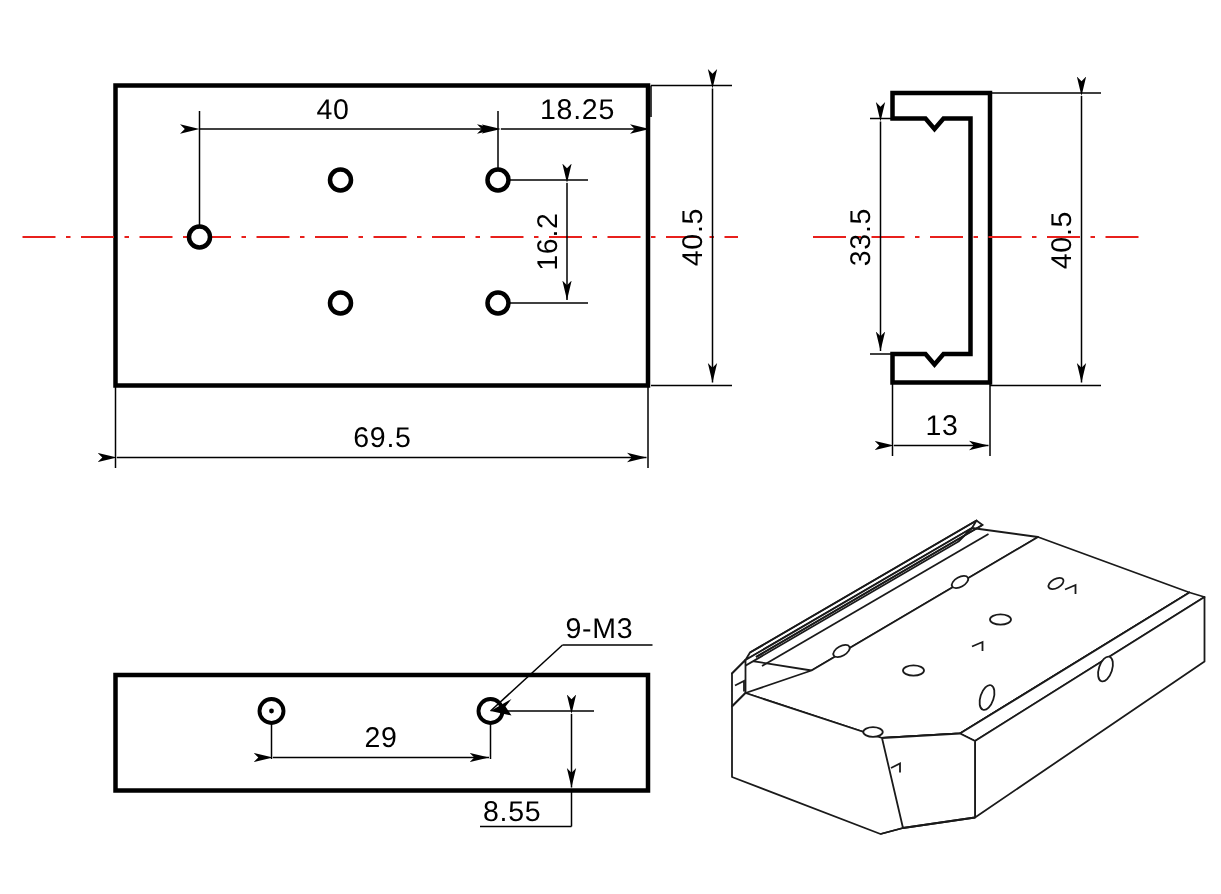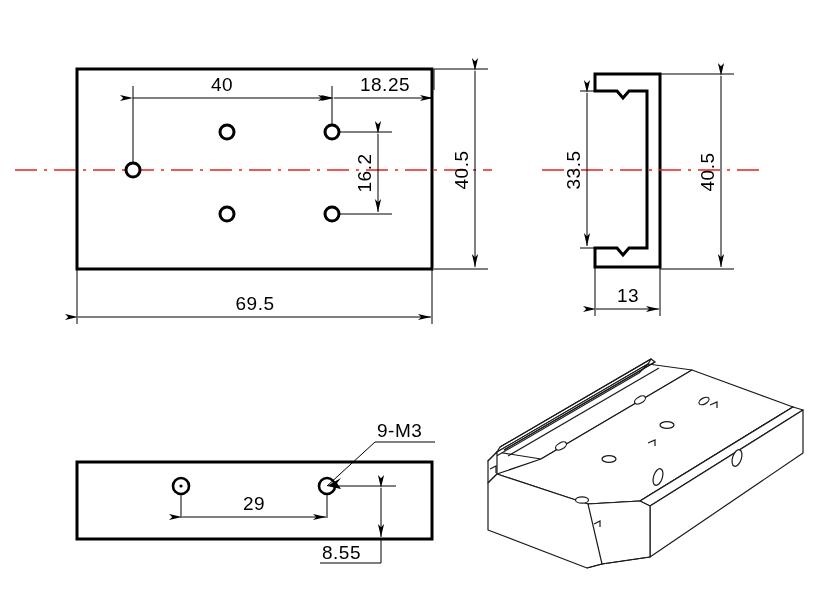--- a/index.html
+++ b/index.html
@@ -14,21 +14,20 @@
     font-family: "Liberation Sans", sans-serif;
     overflow: hidden;
     position: relative;
   }
   #drawing-root {
     position: absolute;
     top: 0;
     left: 0;
     width: 814px;
     height: 456px;
-    margin-top: 12px;
   }
   svg.cad {
     display: block;
     width: 814px;
     height: 596px;
     background: #ffffff;
   }
   text.dim {
     font-family: "Liberation Sans", sans-serif;
     font-size: 19px;

